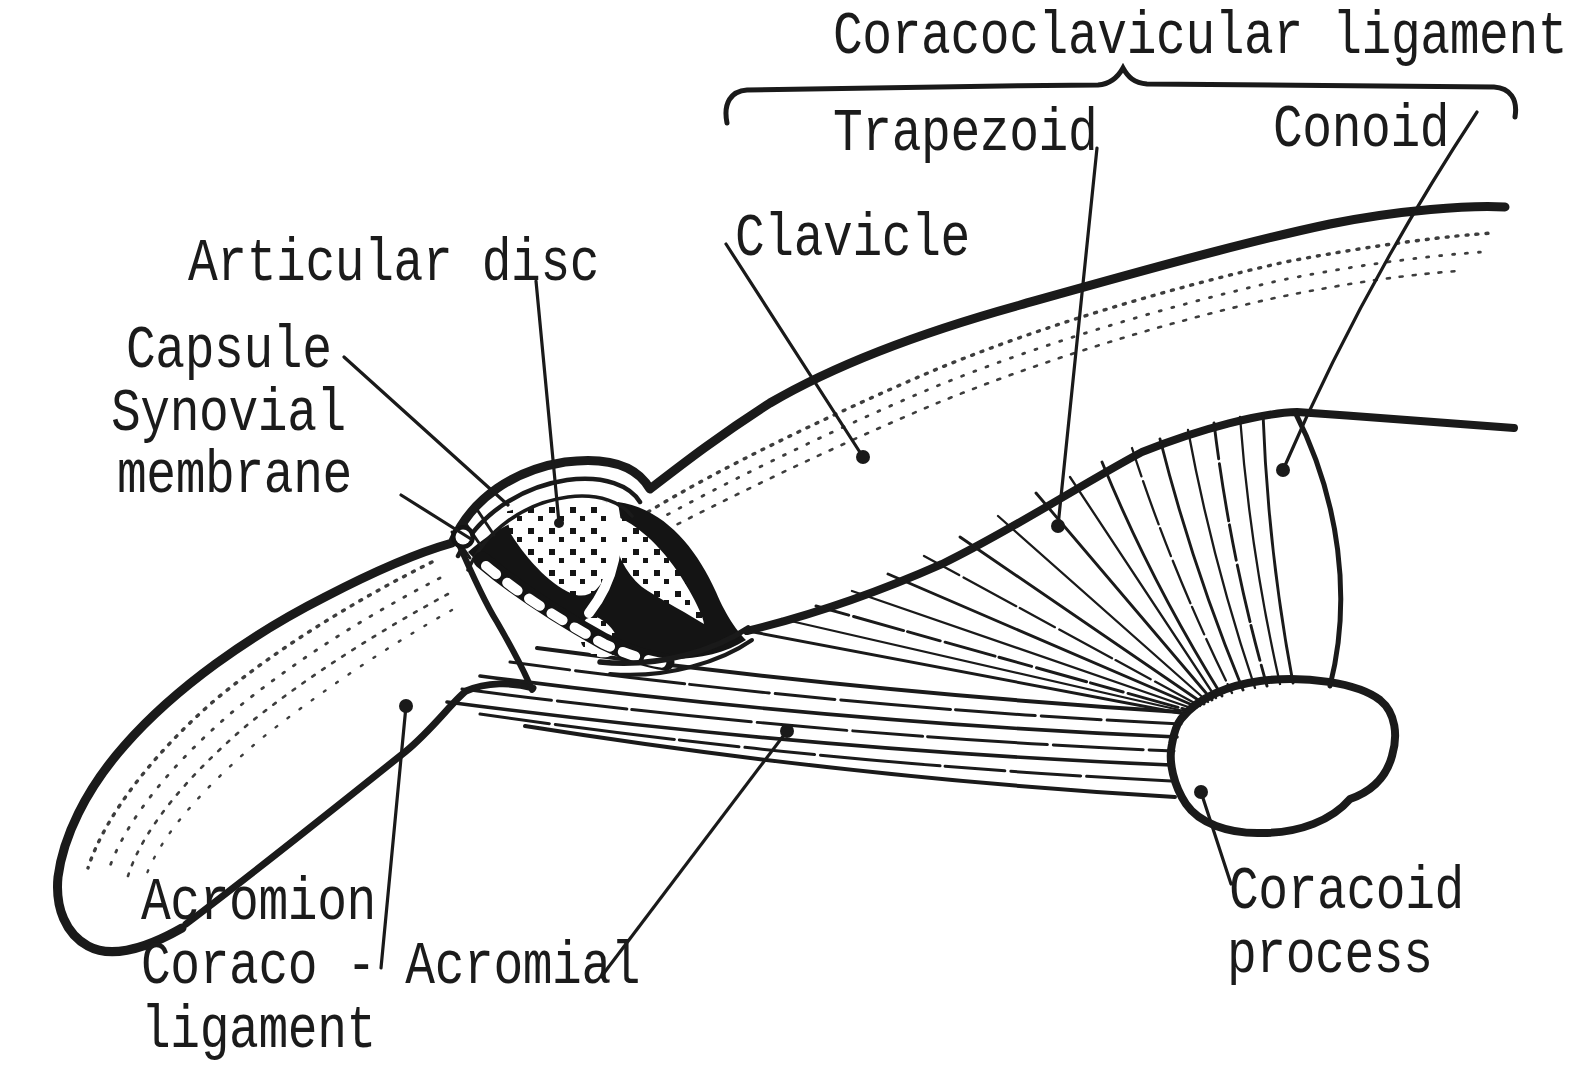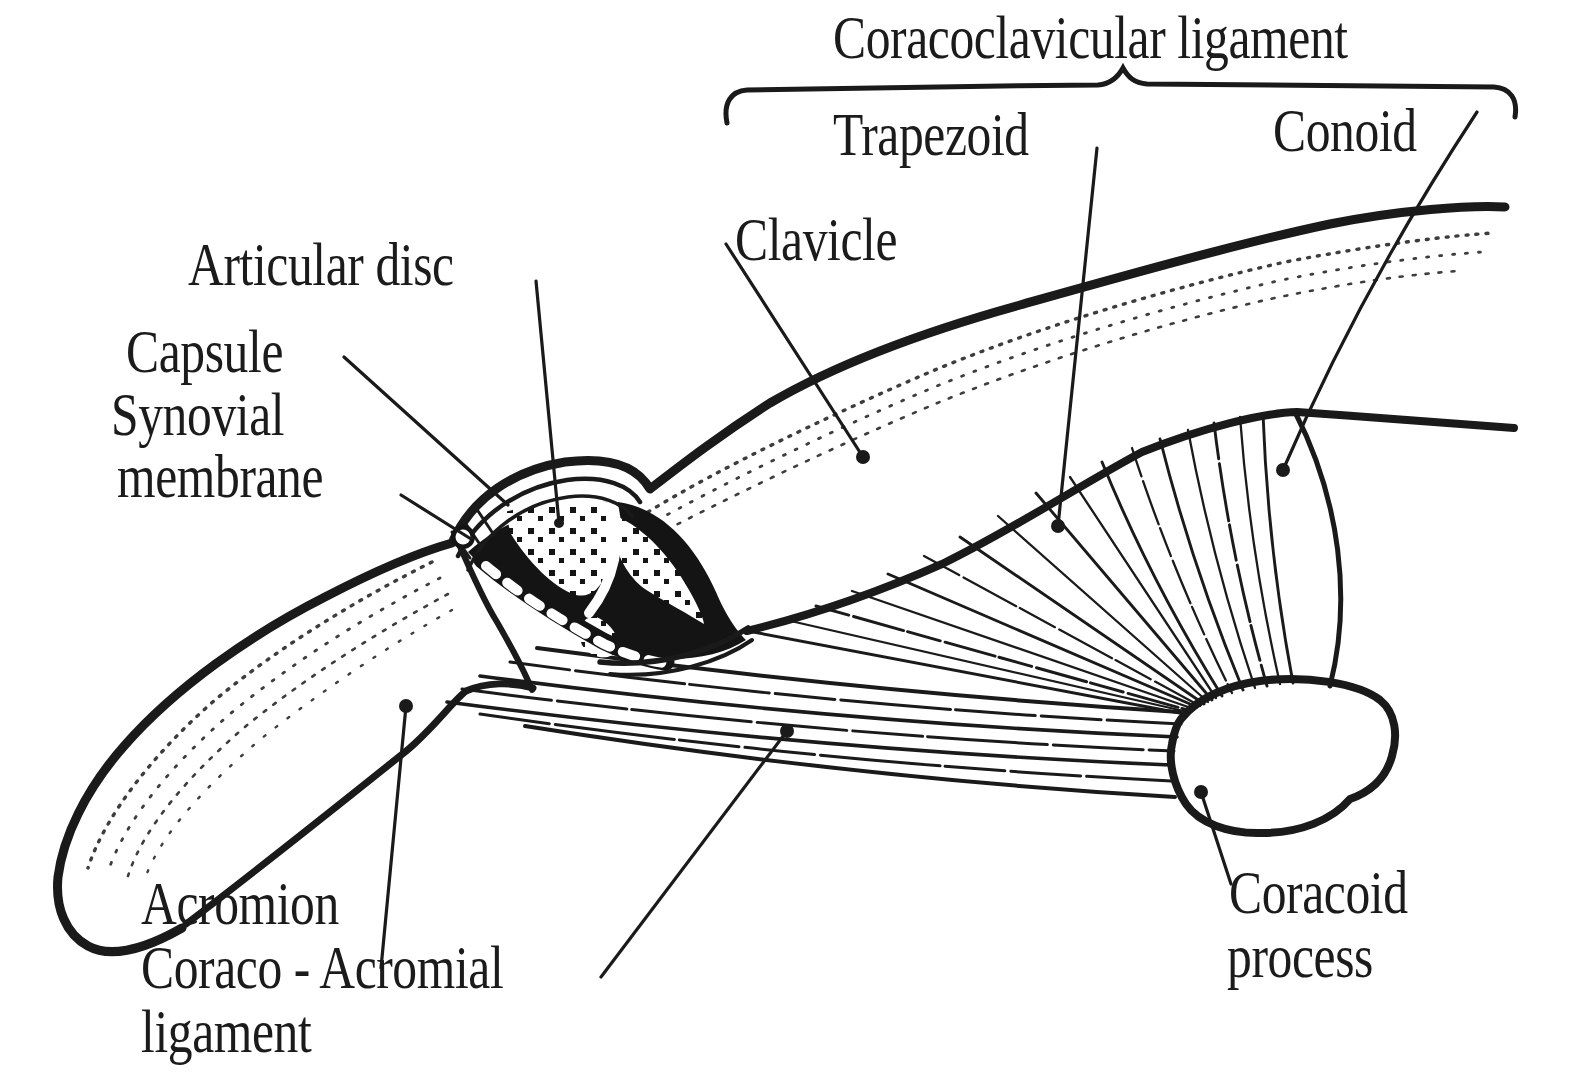--- a/index.html
+++ b/index.html
@@ -1,21 +1,21 @@
 <!DOCTYPE html>
 <html><head>
 <meta charset="utf-8">
 <style>
   html,body{margin:0;padding:0;background:#ffffff;}
   .stage{
     position:relative;
     width:1583px;height:1087px;
     background:#ffffff;
     overflow:hidden;
-    font-family:Liberation Serif, serif;
+    font-family:Liberation Mono, monospace;
   }
   .stage svg{position:absolute;left:0;top:0;}
   .lbl{
     position:absolute;
     font-size:62px;
     line-height:1.0;
     color:#1b1b1b;
     white-space:nowrap;
     transform:scale(0.80,1);
     transform-origin:0 0;

